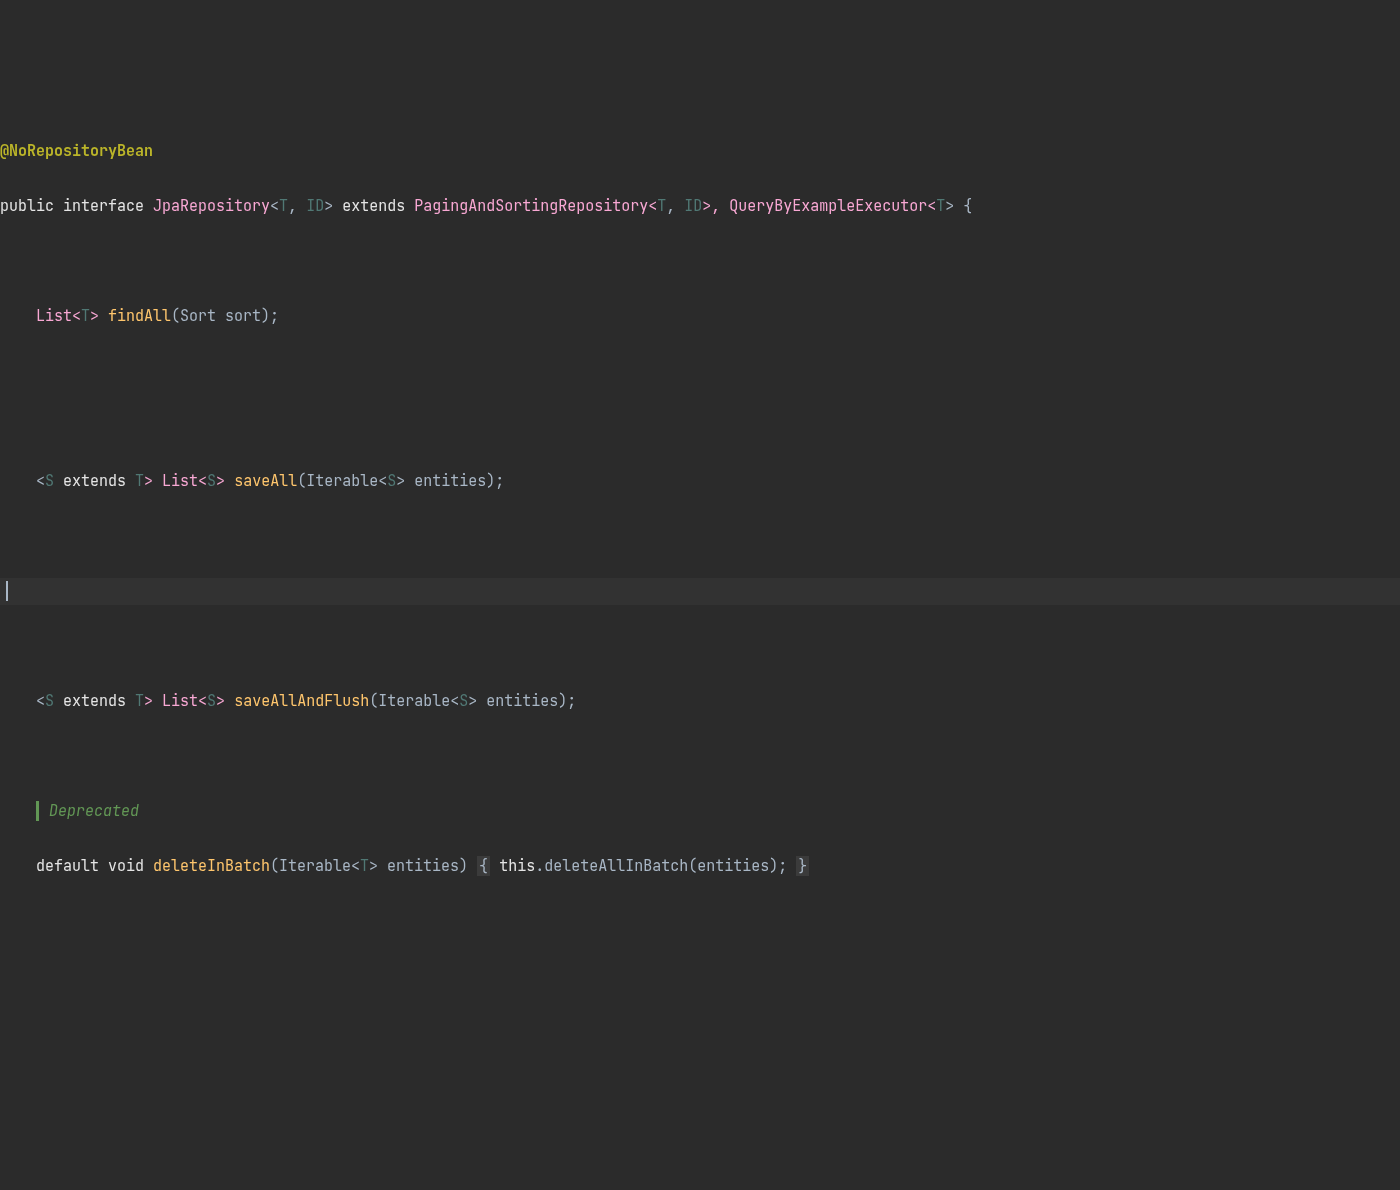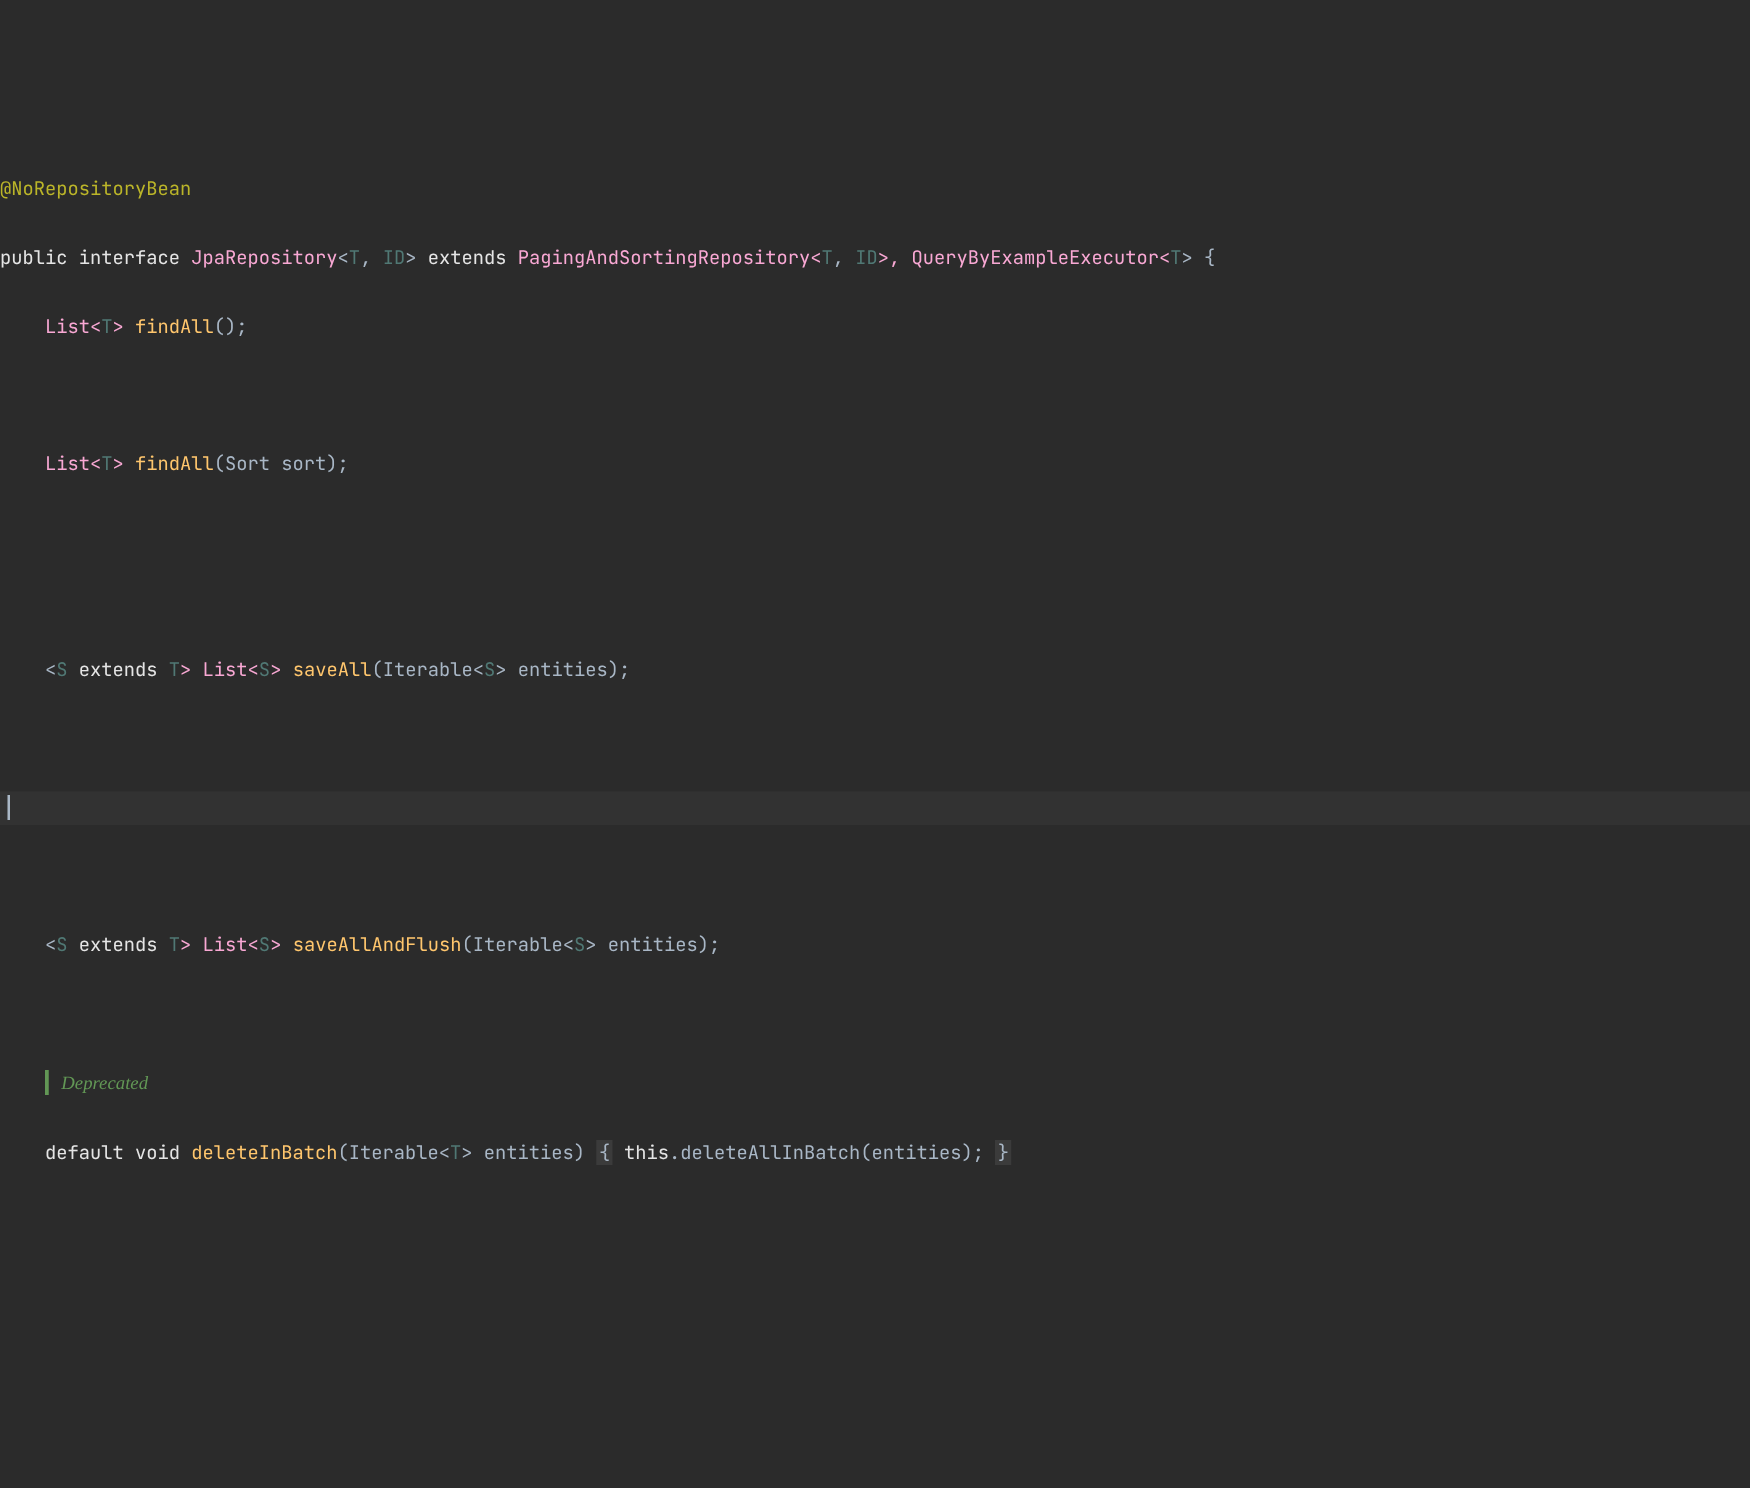--- a/index.html
+++ b/index.html
@@ -18,45 +18,44 @@
   .line { padding: 0; min-height: 27.5px; }
   .cursor-line { background: #323232; position: relative; }
   .caret {
     position: absolute;
     left: 6px; top: 3px;
     width: 2px; height: 20px;
     background: #a9b7c6;
   }
   .indent { display: inline-block; }
   .kw    { color: #e5e5e5; }   
-  .ann   { color: #bbb529; }   
+  .ann   { color: #bbb529; font-weight: bold; }   
   .type  { color: #f9a8d4; }   
   .gen   { color: #507874; }   
   .meth  { color: #ffc66d; }
   .punct { color: #a9b7c6; }
   .brace-fold { background: #3b3b3b; padding: 0 2px; }
-  .doc-block { color: #629755; font-style: italic; font-family: Liberation Serif, serif; }
+  .doc-block { color: #629755; font-style: italic; }
   .doc-bar {
     display: inline-block;
     vertical-align: middle;
     width: 3px; height: 20px;
     background: #629755;
     margin-right: 10px;
     margin-left: 0;
   }
 </style>
 </head>
 <body>
 
 
 
 <div class="editor">
 <div class="line"><span class="ann">@NoRepositoryBean</span></div>
 <div class="line"><span class="kw">public</span><span> </span><span class="kw">interface</span><span> </span><span class="type">JpaRepository</span><span class="punct">&lt;</span><span class="gen">T</span><span class="punct">, </span><span class="gen">ID</span><span class="punct">&gt; </span><span class="kw">extends</span><span class="type"> PagingAndSortingRepository&lt;</span><span class="gen">T</span><span class="punct">, </span><span class="gen">ID</span><span class="type">&gt;, QueryByExampleExecutor&lt;</span><span class="gen">T</span><span class="punct">&gt; {</span></div>
-<div class="line"><span class="indent">    </span><span class="type">List&lt;</span><span class="gen">T</span><span class="type">&gt; </span><span class="meth">findAll</span><span class="punct">();</span></div>
 <div class="line"></div>
 <div class="line"><span class="indent">    </span><span class="type">List&lt;</span><span class="gen">T</span><span class="type">&gt; </span><span class="meth">findAll</span><span class="punct">(Sort sort);</span></div>
 <div class="line"></div>
 <div class="line"></div>
 <div class="line"><span class="indent">    </span><span class="punct">&lt;</span><span class="gen">S</span><span class="kw"> extends </span><span class="gen">T</span><span class="type">&gt; List&lt;</span><span class="gen">S</span><span class="type">&gt; </span><span class="meth">saveAll</span><span class="punct">(Iterable&lt;</span><span class="gen">S</span><span class="punct">&gt; entities);</span></div>
 <div class="line"></div>
 <div class="line cursor-line"><span class="caret"></span></div>
 <div class="line"></div>
 <div class="line"><span class="indent">    </span><span class="punct">&lt;</span><span class="gen">S</span><span class="kw"> extends </span><span class="gen">T</span><span class="type">&gt; List&lt;</span><span class="gen">S</span><span class="type">&gt; </span><span class="meth">saveAllAndFlush</span><span class="punct">(Iterable&lt;</span><span class="gen">S</span><span class="punct">&gt; entities);</span></div>
 <div class="line"></div>

